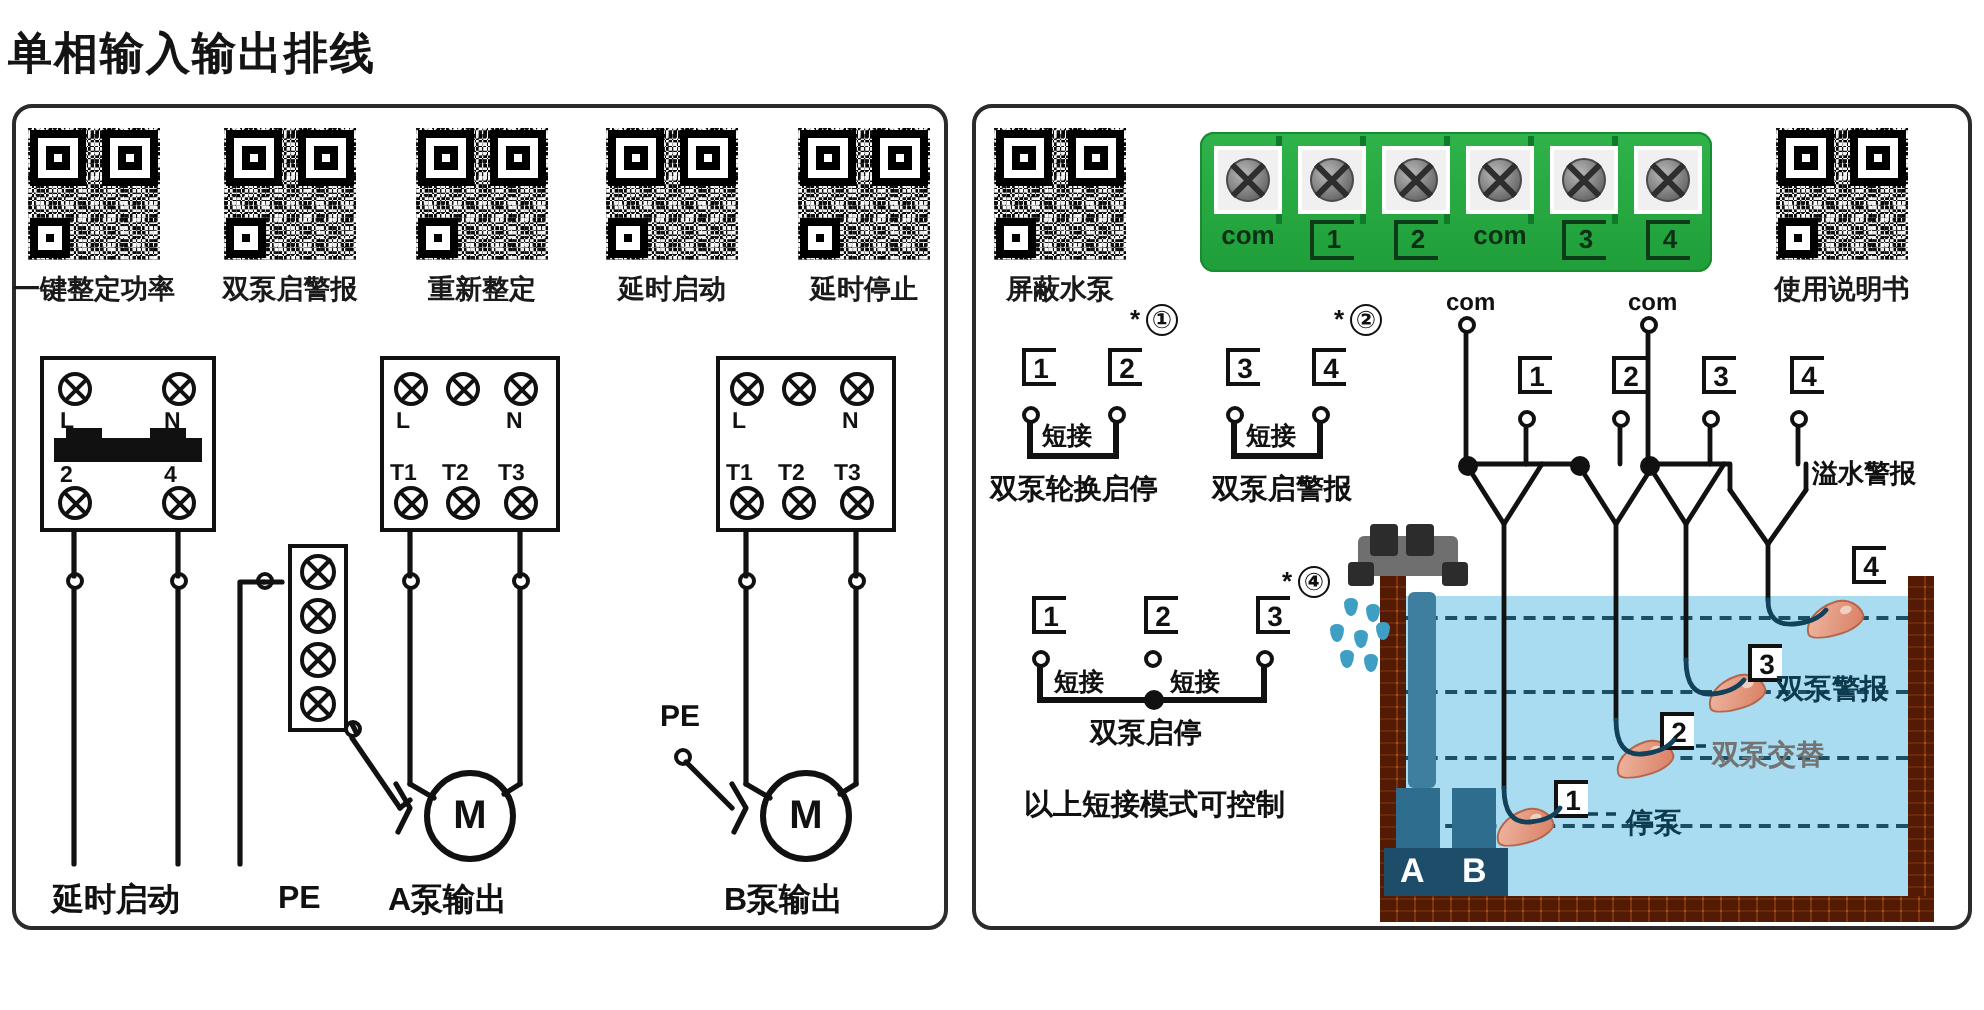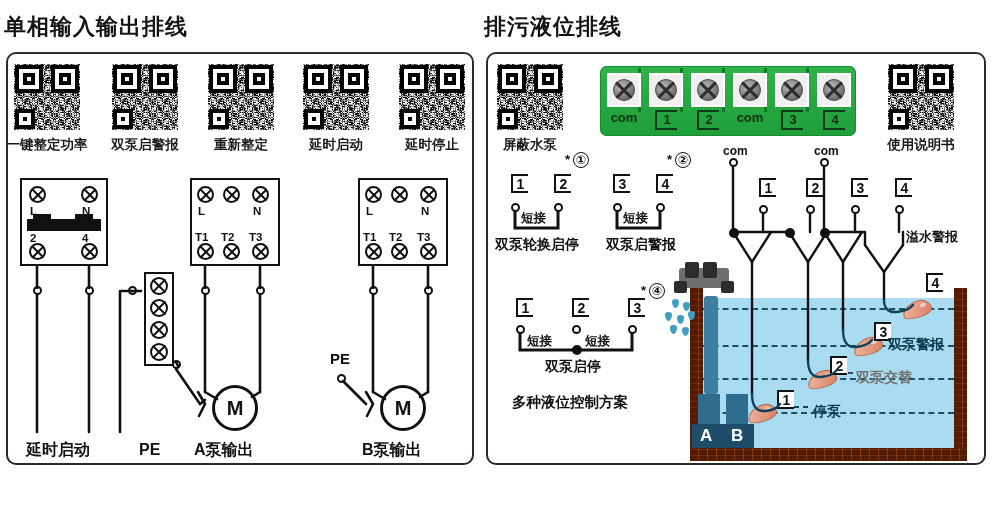--- a/index.html
+++ b/index.html
@@ -228,21 +228,20 @@
 
   svg.ov { position:absolute; left:0; top:0; width:992px; height:505px;
            pointer-events:none; overflow:visible; }
 </style>
 </head>
 <body>
 
 <div class="root">
 
   <div class="panel-title" id="title-left">单相输入输出排线</div>
-  <div class="panel-title" id="title-right">排污液位排线</div>
 
   <div class="panel" id="panel-left"></div>
 
   <div class="qr" style="left:14px;  top:64px; width:66px; height:66px;">
       <i></i>
     </div>
   <div class="qr" style="left:112px; top:64px; width:66px; height:66px;">
       <i></i>
     </div>
   <div class="qr" style="left:208px; top:64px; width:66px; height:66px;">
@@ -396,21 +395,21 @@
   <div class="numbox w" style="left:572px; top:298px;">2</div>
   <div class="numbox w" style="left:628px; top:298px;">3</div>
   <div class="node" style="left:516px; top:325px;"></div>
   <div class="node" style="left:572px; top:325px;"></div>
   <div class="node" style="left:628px; top:325px;"></div>
   <div class="jdot" style="left:572px; top:345px;"></div>
   <div class="lbl lbl-cn-s" style="left:527px; top:333px;">短接</div>
   <div class="lbl lbl-cn-s" style="left:585px; top:333px;">短接</div>
   <div class="lbl lbl-cn" style="left:545px; top:358px;">双泵启停</div>
 
-  <div class="lbl lbl-cn" style="left:512px; top:393px; font-size:14.5px;">多种液位控制方案</div>
+  <div class="lbl lbl-cn" style="left:512px; top:393px; font-size:14.5px;">以上短接模式可控制</div>
 
   <div class="lbl lbl-sm" style="left:723px; top:144px; font-size:12px;">com</div>
   <div class="lbl lbl-sm" style="left:814px; top:144px; font-size:12px;">com</div>
   <div class="node" style="left:729px; top:158px;"></div>
   <div class="node" style="left:820px; top:158px;"></div>
 
   <div class="numbox w" style="left:759px; top:178px;">1</div>
   <div class="numbox w" style="left:806px; top:178px;">2</div>
   <div class="numbox w" style="left:851px; top:178px;">3</div>
   <div class="numbox w" style="left:895px; top:178px;">4</div>

